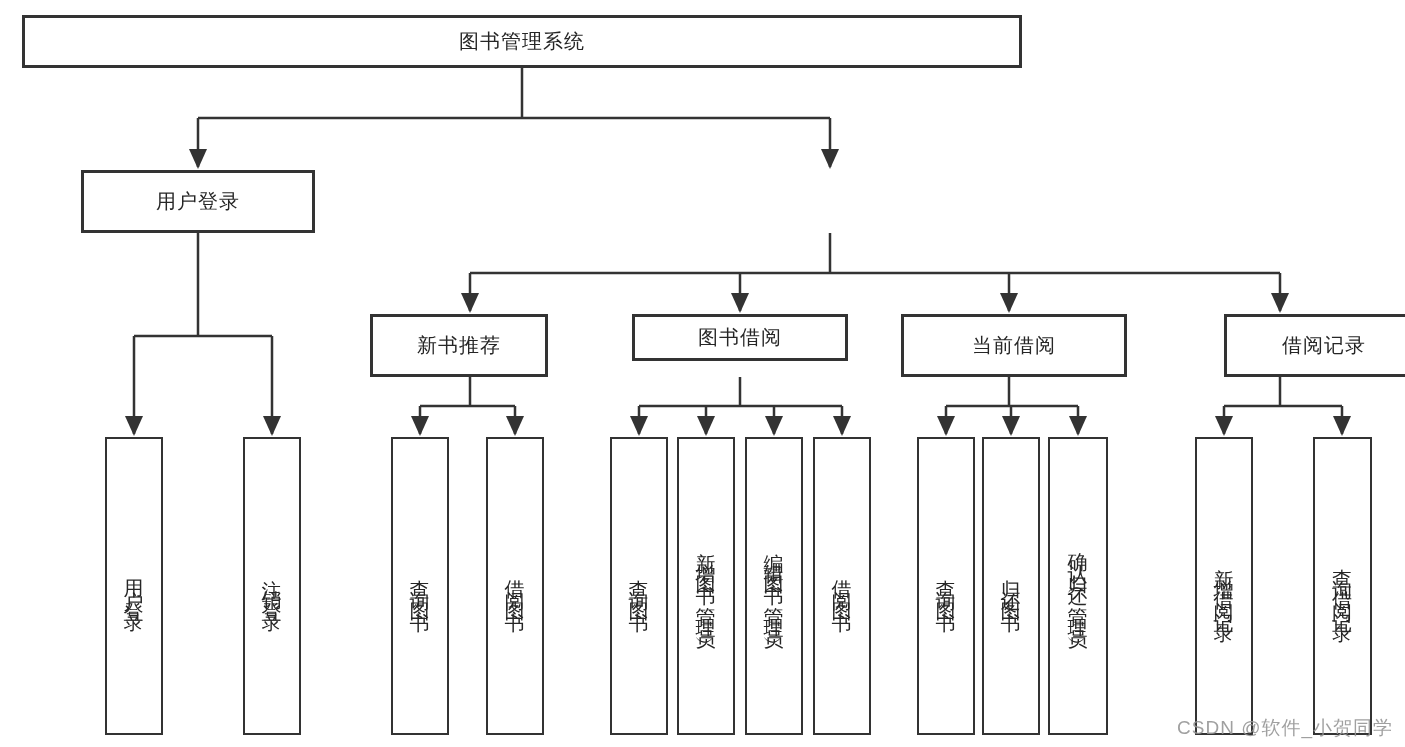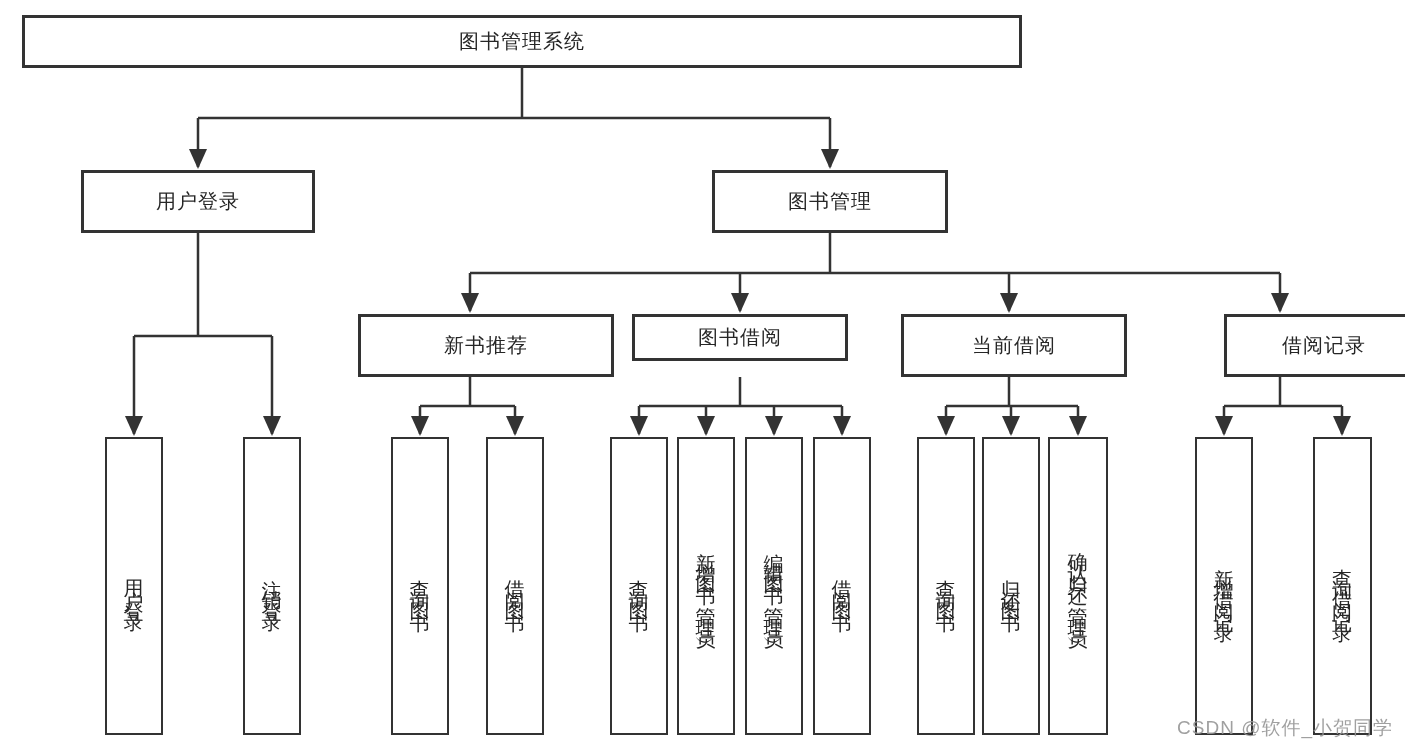--- a/index.html
+++ b/index.html
@@ -86,25 +86,22 @@
     <polygon points="1333,416 1351,416 1342,436"></polygon>
   </svg>
 
   <div class="node" style="left:22px;top:15px;width:1000px;height:53px">
     <span>图书管理系统</span>
   </div>
 
   <div class="node" style="left:81px;top:170px;width:234px;height:63px">
     <span>用户登录</span>
   </div>
-  <div class="node" style="left:712px;top:170px;width:236px;height:63px">
-    <span>图书管理</span>
-  </div>
 
-  <div class="node" style="left:358px;top:314px;width:256px;height:63px">
+  <div class="node" style="left:370px;top:314px;width:178px;height:63px">
     <span>新书推荐</span>
   </div>
   <div class="node" style="left:632px;top:314px;width:216px;height:47px">
     <span>图书借阅</span>
   </div>
   <div class="node" style="left:901px;top:314px;width:226px;height:63px">
     <span>当前借阅</span>
   </div>
   <div class="node" style="left:1224px;top:314px;width:200px;height:63px">
     <span>借阅记录</span>

